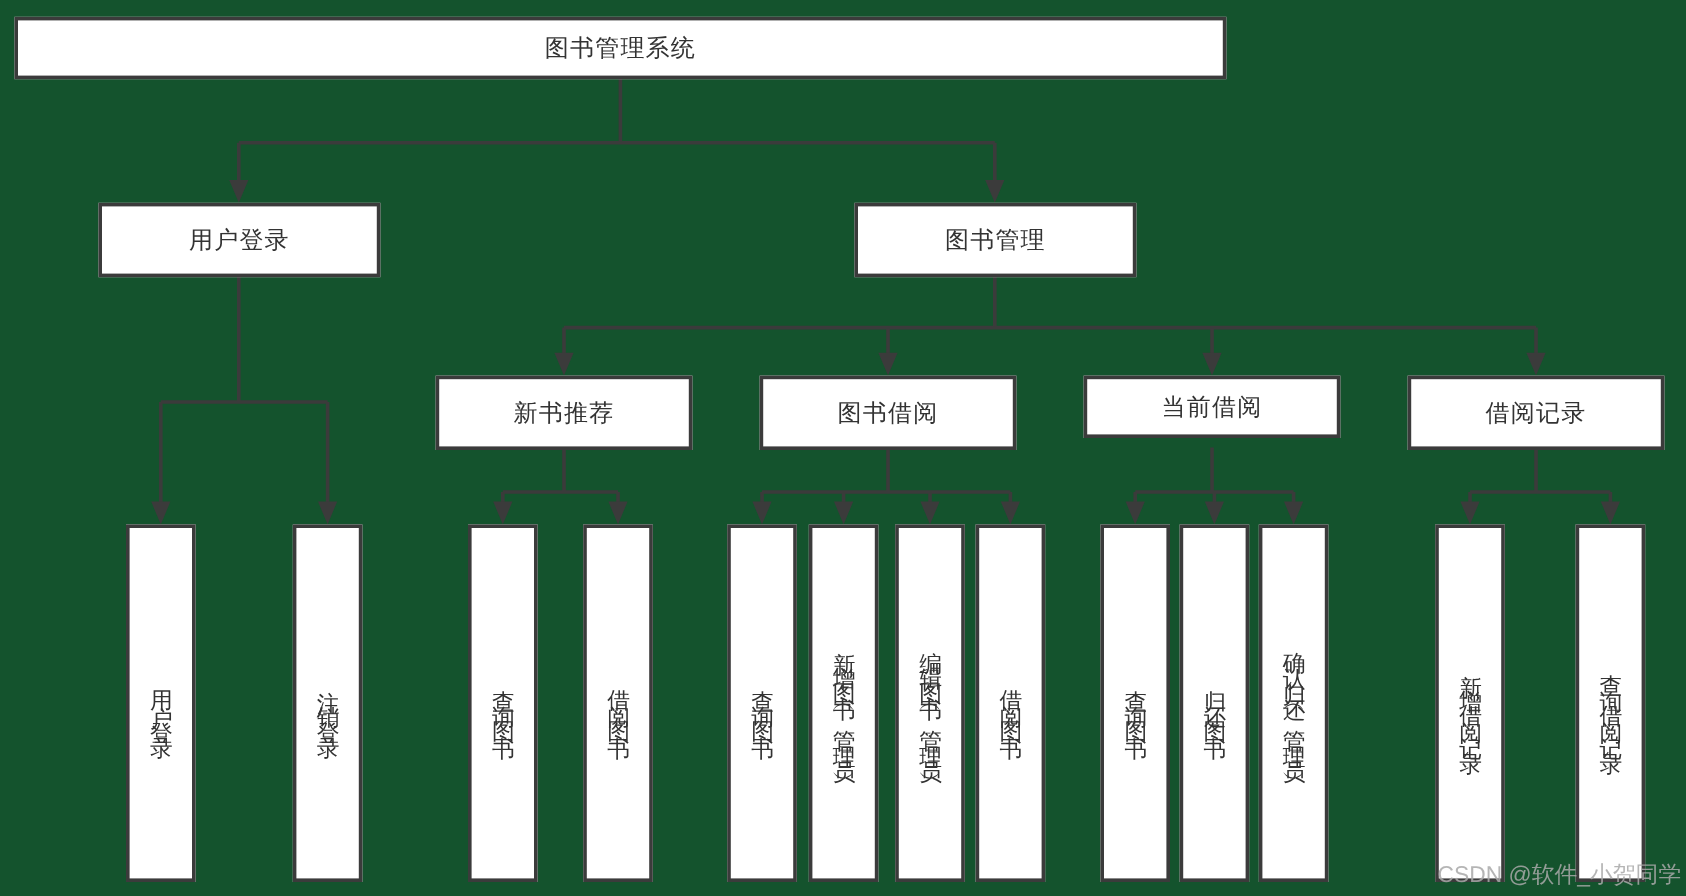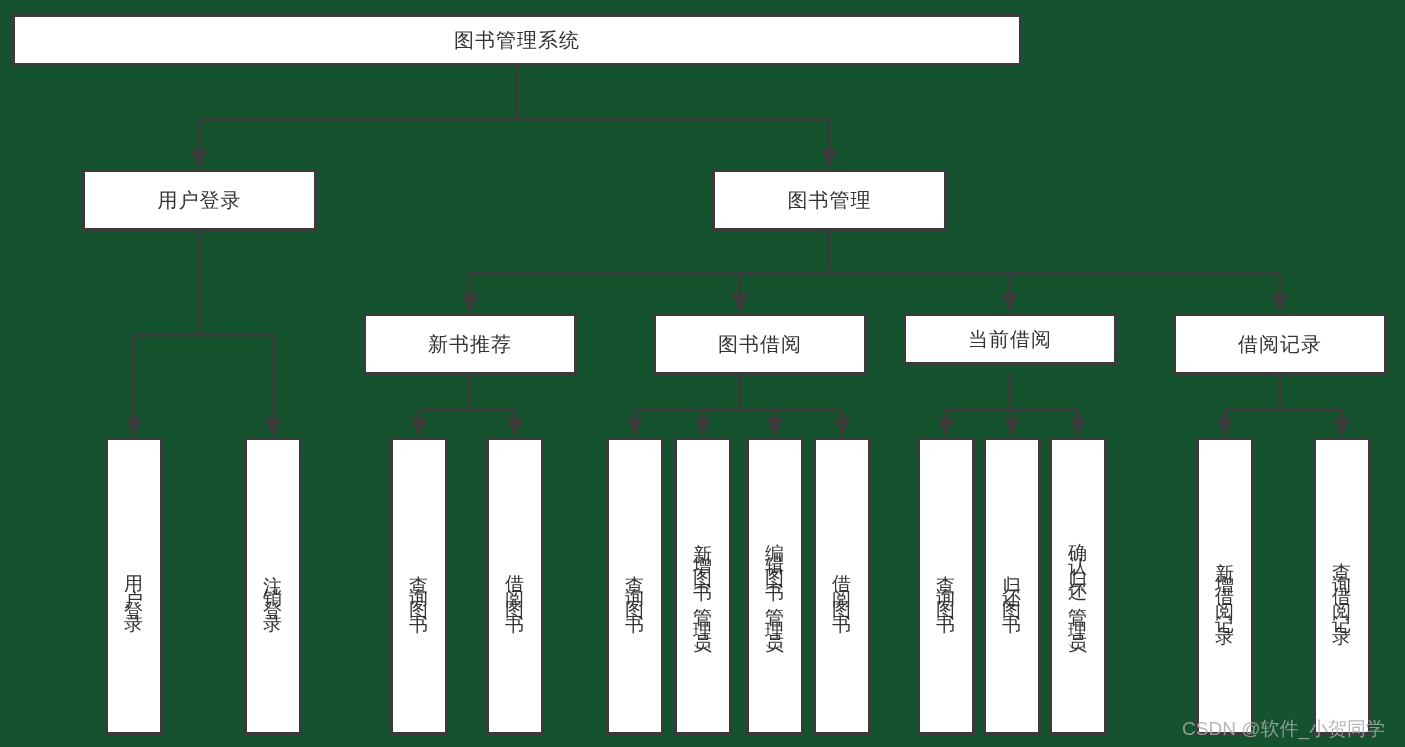--- a/index.html
+++ b/index.html
@@ -45,21 +45,21 @@
     writing-mode: vertical-rl;
     text-orientation: mixed;
     font-size: 19px;
     letter-spacing: 13px;
     line-height: 1;
     color: #333333;
   }
   .watermark {
     position: absolute;
     top: 716px;
-    right: 20px;
+    right: 4px;
     font-size: 19px;
     color: #a9a9a9;
     opacity: 0.85;
     z-index: 5;
     white-space: nowrap;
     padding-left: 12px;
   }
 </style>
 </head>
 <body>
@@ -93,21 +93,21 @@
   <div class="box hbox" style="left:82px; top:169px; width:235px; height:62px;">
     <span>用户登录</span>
   </div>
   <div class="box hbox" style="left:712px; top:169px; width:235px; height:62px;justify-content:center;">
     <span>图书管理</span>
   </div>
 
   <div class="box hbox" style="left:363px; top:313px; width:214px; height:62px;">
     <span>新书推荐</span>
   </div>
-  <div class="box hbox" style="left:633px; top:313px; width:214px; height:62px;margin-left:20px;">
+  <div class="box hbox" style="left:633px; top:313px; width:214px; height:62px;">
     <span>图书借阅</span>
   </div>
   <div class="box hbox" style="left:903px; top:313px; width:214px; height:52px;">
     <span>当前借阅</span>
   </div>
   <div class="box hbox" style="left:1173px; top:313px; width:214px; height:62px;font-family:Liberation Serif, serif;">
     <span>借阅记录</span>
   </div>
 
   <div class="box vbox" style="left:105px;">

